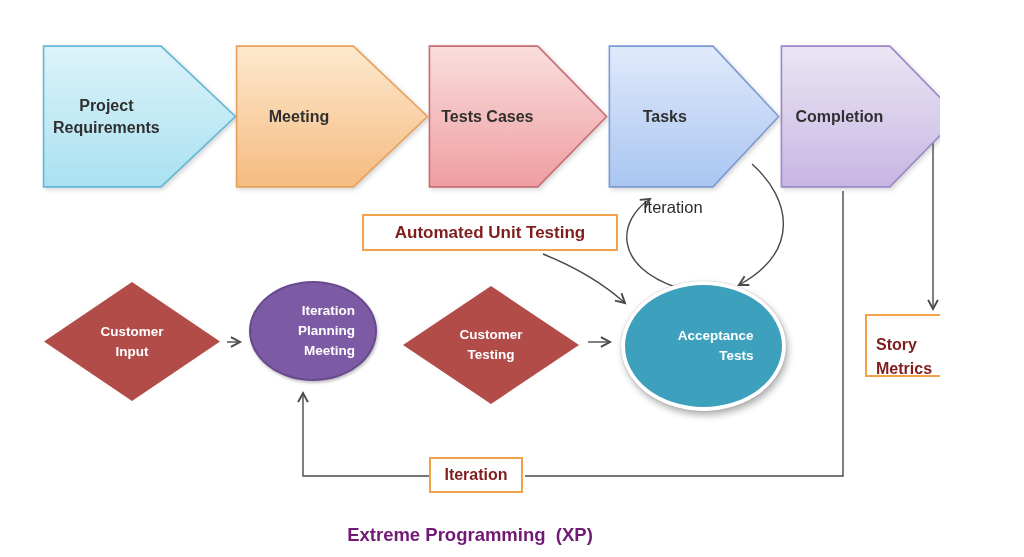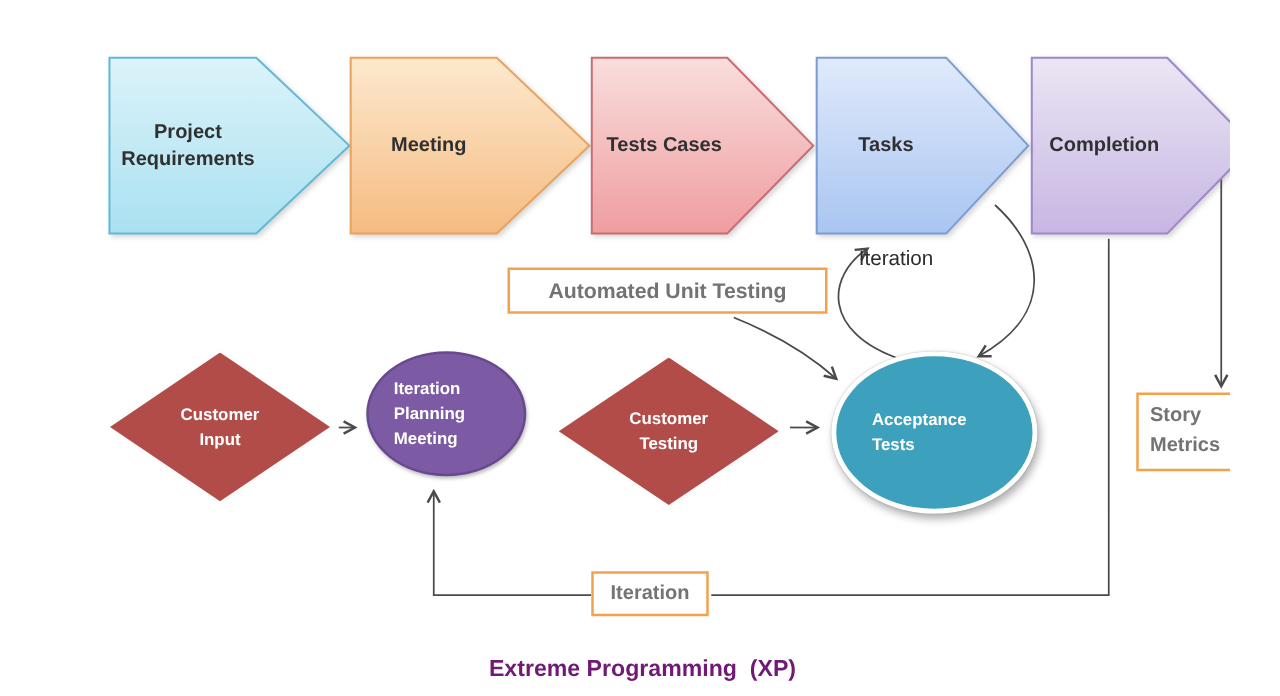--- a/index.html
+++ b/index.html
@@ -1,18 +1,18 @@
 <!DOCTYPE html>
 <html style="--diamond: #b24c49; --planning: #7d5ba4; --planning-edge: #69498e; --acceptance: #3da0bc; --callout: #f3a24c; --connector: #4a4a4a;"><head>
 <meta charset="utf-8">
 <style>
   html,body{margin:0;padding:0;background:#fff;}
   .stage{
     position:relative;width:940px;height:557px;background:#ffffff;
-    font-family:"Liberation Sans",sans-serif;overflow:hidden;margin-left:44px;
+    font-family:"Liberation Sans",sans-serif;overflow:hidden;
   }
   svg.connector{position:absolute;left:0;top:0;width:1024px;height:557px;z-index:1;}
   svg.connector path{fill:none;stroke:var(--connector,#4a4a4a);stroke-width:1.4px;}
   .ah-path{fill:none;stroke:var(--connector,#4a4a4a);stroke-width:1.2px;}
 
   .chev{position:absolute;z-index:2;}
   .chev svg{position:absolute;inset:0;width:100%;height:100%;overflow:visible;
     filter:drop-shadow(2px 2px 2px rgba(90,90,90,0.25));}
   .chev polygon{stroke-width:1.6px;}
   .chev-label{
@@ -25,34 +25,34 @@
   .diamond .d-white{position:absolute;inset:0;background:#fdfdfd;
     clip-path:polygon(50% 0,100% 50%,50% 100%,0 50%);
     filter:drop-shadow(2px 3px 3px rgba(0,0,0,0.30));}
   .diamond .d-fill{position:absolute;inset:4px;background:var(--diamond,#b24c49);
     clip-path:polygon(50% 0,100% 50%,50% 100%,0 50%);}
   .diamond .d-label{position:absolute;inset:0;display:flex;align-items:center;justify-content:center;
     text-align:center;color:#fff;font-size:13.5px;font-weight:600;line-height:1.45;}
   .d-label span{display:block;width:96px;}
 
   .ellipse{position:absolute;z-index:2;border-radius:50%;
-    display:flex;align-items:center;justify-content:center;text-align:left;
+    display:flex;align-items:center;justify-content:center;text-align:right;
     color:#fff;font-size:13.5px;font-weight:600;line-height:1.5;}
   .ellipse-planning{background:var(--planning,#7d5ba4);border:2px solid var(--planning-edge,#69498e);
     box-shadow:1px 2px 3px rgba(0,0,0,0.25);}
   .ellipse-acceptance{background:var(--acceptance,#3da0bc);border:4px solid #ffffff;
     box-shadow:2px 4px 7px rgba(0,0,0,0.32), 0 0 1px rgba(120,120,120,0.6);}
   .ellipse .e-label{width:84px;}
   .ellipse-acceptance .e-label{width:100px;}
 
   .callout{position:absolute;z-index:3;background:#ffffff;
-    border:2.5px solid var(--callout,#f3a24c);color:#737373;box-sizing:border-box;}
+    border:2.5px solid var(--callout,#f3a24c);color:#7f1d1d;box-sizing:border-box;}
   .callout-center{display:flex;align-items:center;justify-content:center;text-align:center;}
   .callout-aut{font-size:17px;font-weight:bold;}
-  .callout-story{font-size:16px;font-weight:600;line-height:1.5;padding:5px 0 0 9px;}
+  .callout-story{font-size:16px;font-weight:600;line-height:1.5;padding:17px 0 0 9px;}
   .callout-iter{font-size:16px;font-weight:600;}
 
   .loop-label{position:absolute;z-index:2;font-size:16.5px;font-weight:500;color:#2c2c2c;}
   .diagram-title{position:absolute;left:0;right:0;top:524px;z-index:2;text-align:center;
     font-size:18.5px;font-weight:bold;color:#701a75;white-space:pre;}
 </style>
 </head>
 <body>
 
 <div class="stage">

